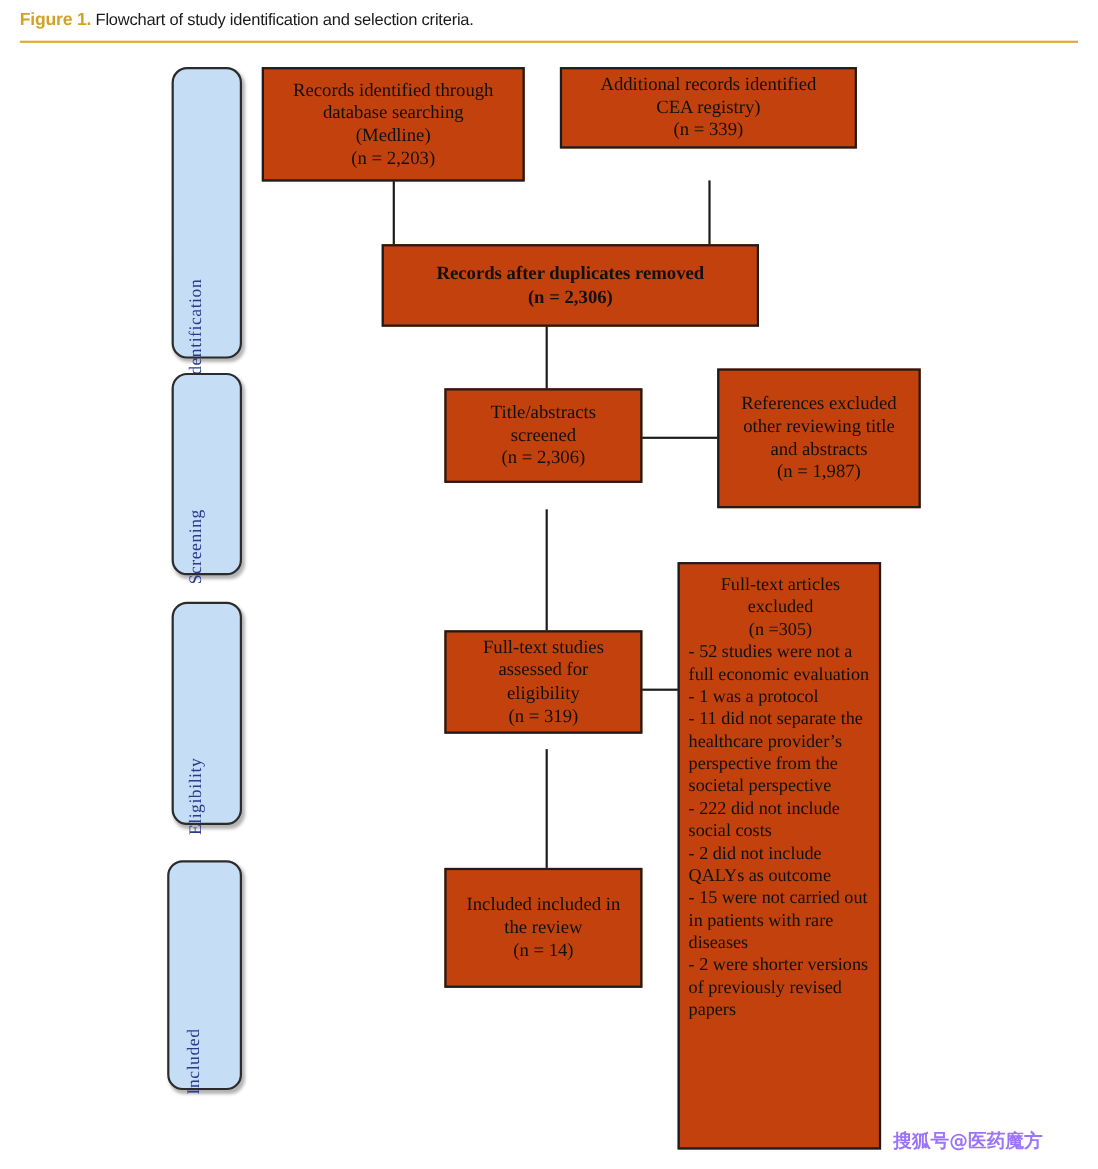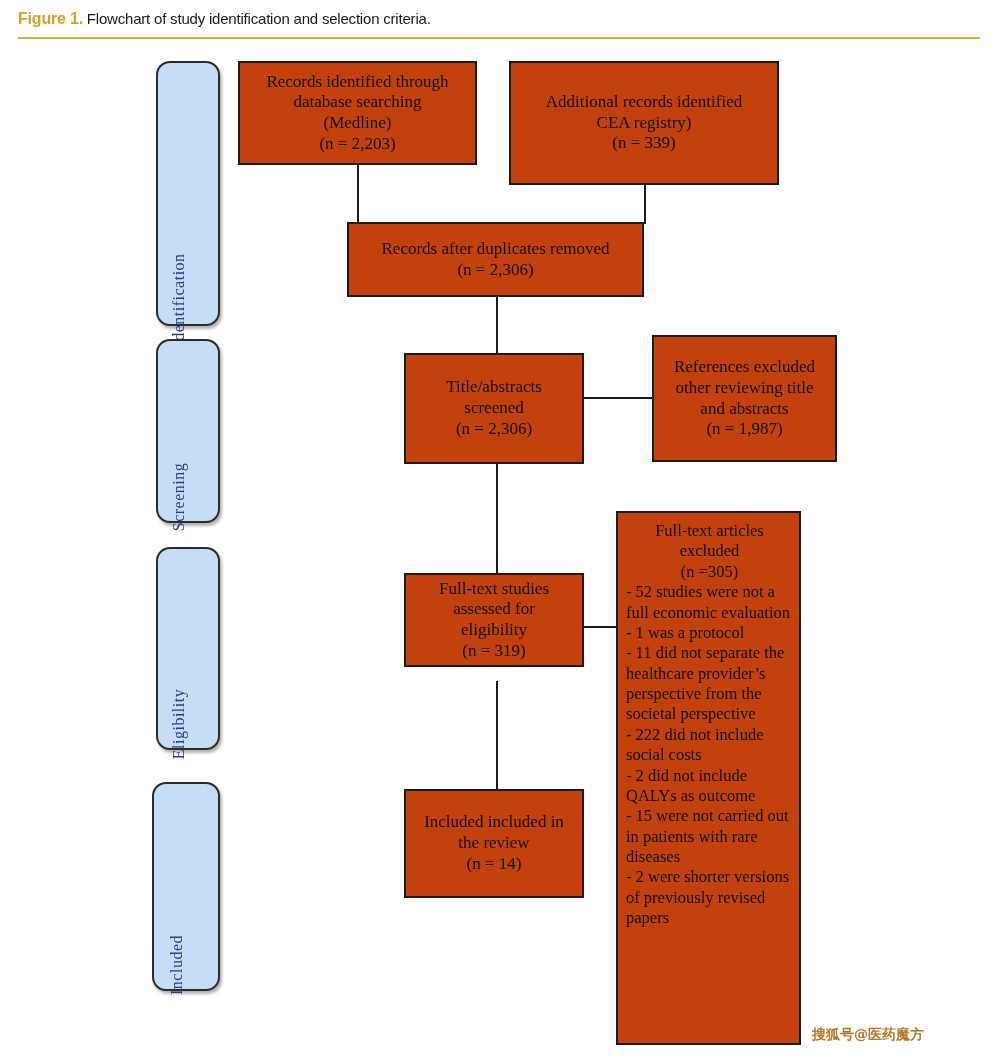--- a/index.html
+++ b/index.html
@@ -124,23 +124,23 @@
   }
   .conn-v { width: 2px; }
   .conn-h { height: 2px; }
 
   
   #watermark {
     position: absolute;
     left: 812px;
     top: 1026px;
     font-family: "DejaVu Sans", sans-serif;
-    font-size: 14px;
+    font-size: 17px;
     font-weight: bold;
-    color: #a16207;
+    color: #8b5cf6;
     white-space: nowrap;
     opacity: 0.85;
   }
 </style>
 </head>
 <body>
 
 <div id="page">
 
   <div id="caption">
@@ -186,34 +186,34 @@
 
   <div class="conn conn-v" style="left:496px; top:681px; height:108px;"></div>
 
   <div class="flow-box" style="left:238px; top:61px; width:239px; height:104px;">
     <span class="ln">Records identified through</span>
     <span class="ln">database searching</span>
     <span class="ln">(Medline)</span>
     <span class="ln">(n = 2,203)</span>
   </div>
 
-  <div class="flow-box" style="left:509px; top:61px; width:270px; height:124px;">
+  <div class="flow-box" style="left:509px; top:61px; width:270px; height:74px;">
     <span class="ln">Additional records identified</span>
     <span class="ln">CEA registry)</span>
     <span class="ln">(n = 339)</span>
   </div>
 
   <div class="conn conn-h" style="left:357px; top:222px; width:289px;"></div>
 
-  <div class="flow-box" style="left:347px; top:222px; width:297px; height:75px;">
+  <div class="flow-box" style="left:347px; top:222px; width:343px; height:75px;font-weight:bold;">
     <span class="ln">Records after duplicates removed</span>
     <span class="ln">(n = 2,306)</span>
   </div>
 
-  <div class="flow-box" style="left:404px; top:353px; width:180px; height:111px;">
+  <div class="flow-box" style="left:404px; top:353px; width:180px; height:86px;">
     <span class="ln">Title/abstracts</span>
     <span class="ln">screened</span>
     <span class="ln">(n = 2,306)</span>
   </div>
 
   <div class="flow-box" style="left:652px; top:335px; width:185px; height:127px;">
     <span class="ln">References excluded</span>
     <span class="ln">other reviewing title</span>
     <span class="ln">and abstracts</span>
     <span class="ln">(n = 1,987)</span>

